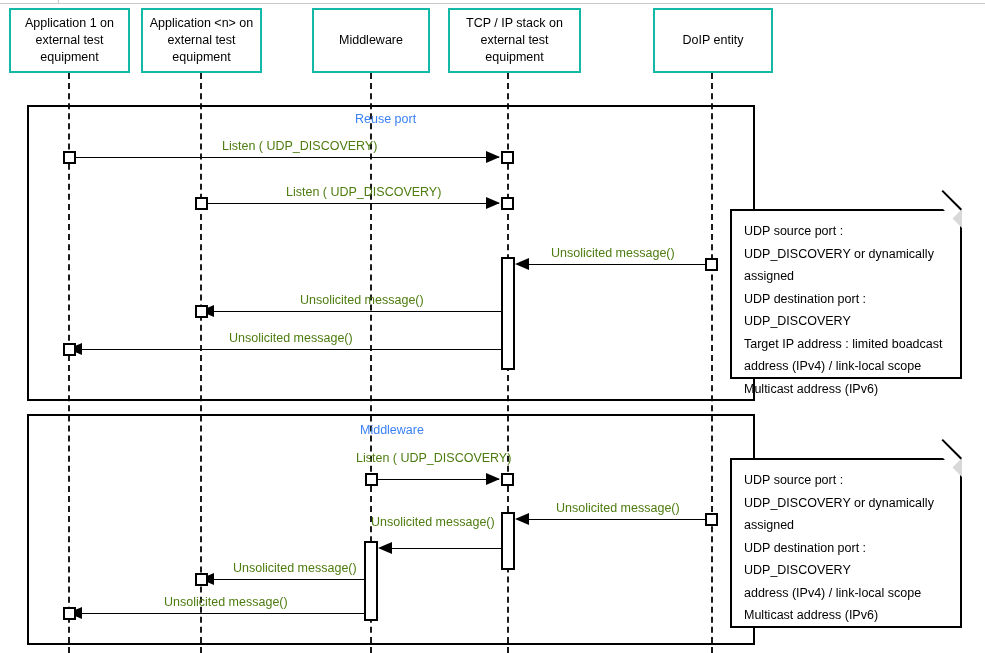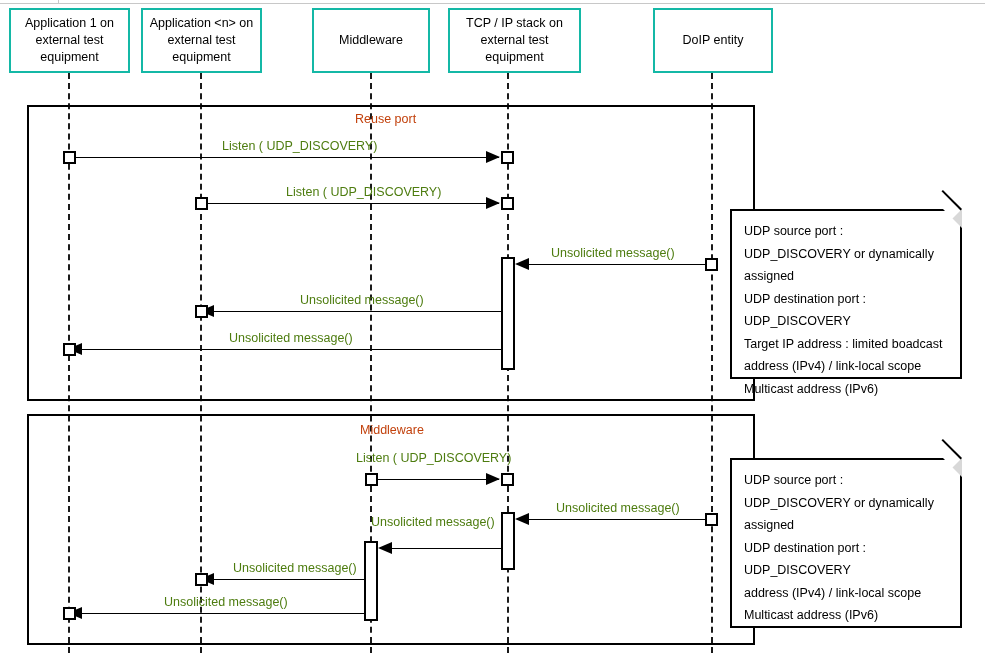--- a/index.html
+++ b/index.html
@@ -58,21 +58,21 @@
   
   .frag {
     position: absolute;
     box-sizing: border-box;
     border: 2px solid #000;
     background: transparent;
   }
   .frag-label {
     position: absolute;
     font-size: 12.5px;
-    color: #c2410c;
+    color: #3b82f6;
     white-space: nowrap;
     background: transparent;
   }
 
   
   .msg-line {
     position: absolute;
     height: 0;
     border-top: 1.6px solid #000;
   }

